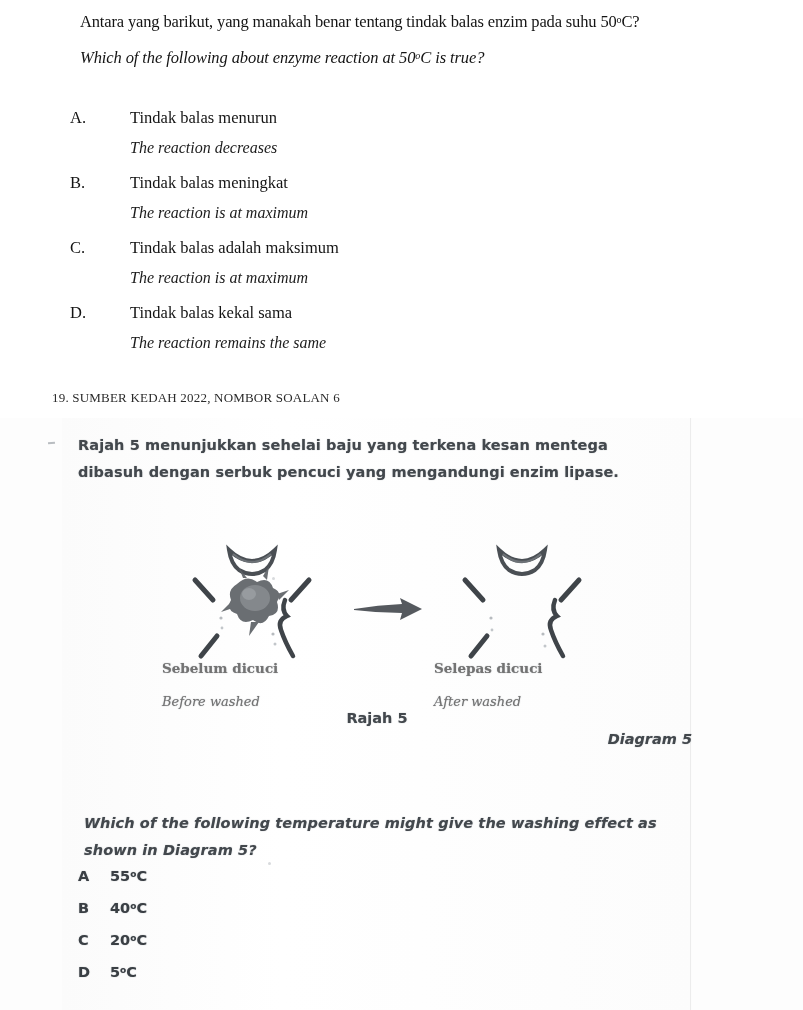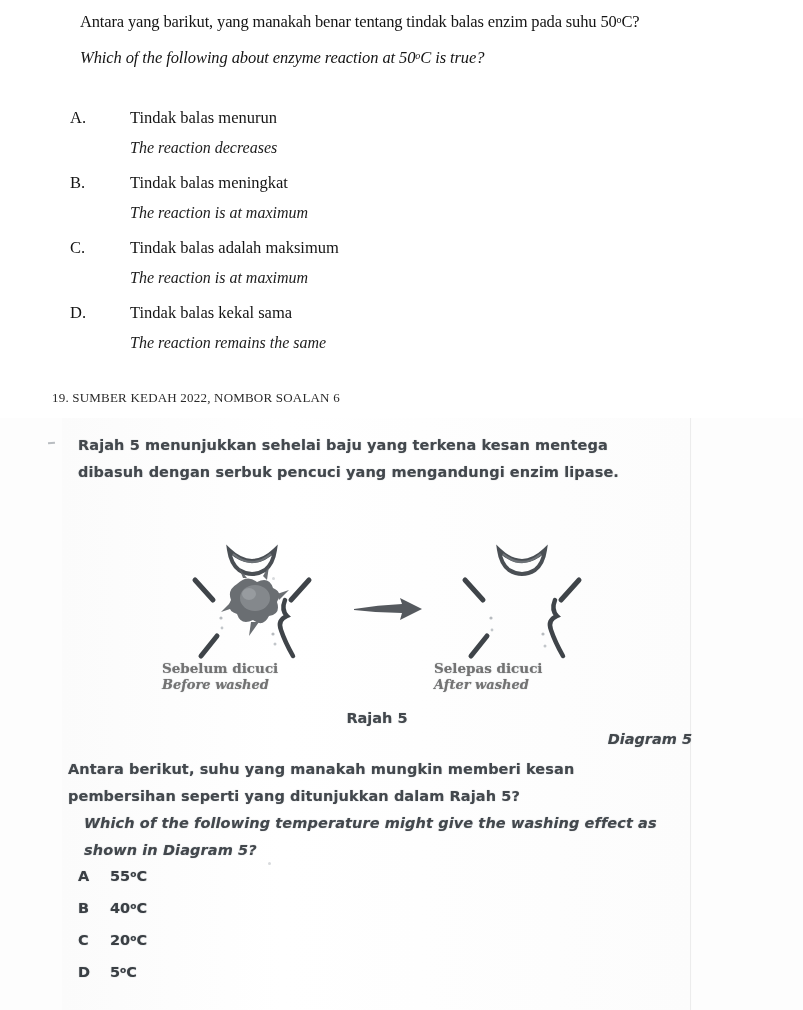--- a/index.html
+++ b/index.html
@@ -179,23 +179,23 @@
     font-weight: bold;
     font-size: 13.5px;
     color: #737373;
     text-align: left;
     width: 180px;
     text-shadow: 0 0 1.1px rgba(80,88,96,0.5);
   }
   .cap .en {
     display: block;
     font-style: italic;
-    font-weight: bold;
+    font-weight: normal;
     font-size: 13px;
-    margin-top: 1px;
+    margin-top: 18px;
   }
   .cap.left  { left: 100px; top: 124px; }
   .cap.right { left: 372px; top: 124px; }
 
   .fig-cap {
     position: absolute;
     left: 62px;
     top: 290px;
     width: 630px;
     text-align: center;
@@ -358,21 +358,20 @@
       <span>Selepas dicuci</span>
       <span class="en">After washed</span>
     </div>
   </div>
 
   <div class="fig-cap">
     <span>Rajah 5</span>
     <span class="en">Diagram 5</span>
   </div>
 
-  <div class="scan-text q2-my">Antara berikut, suhu yang manakah mungkin memberi kesan pembersihan seperti yang ditunjukkan dalam Rajah 5?</div>
   <div class="scan-text it q2-en">Which of the following temperature might give the washing effect as shown in Diagram 5?</div>
 
   <div class="opts-bottom">
 
     <div class="bopt">
       <span class="ltr">A</span>
       <span class="val"><span>55</span><sup>o</sup><span>C</span></span>
     </div>
 
     <div class="bopt">

